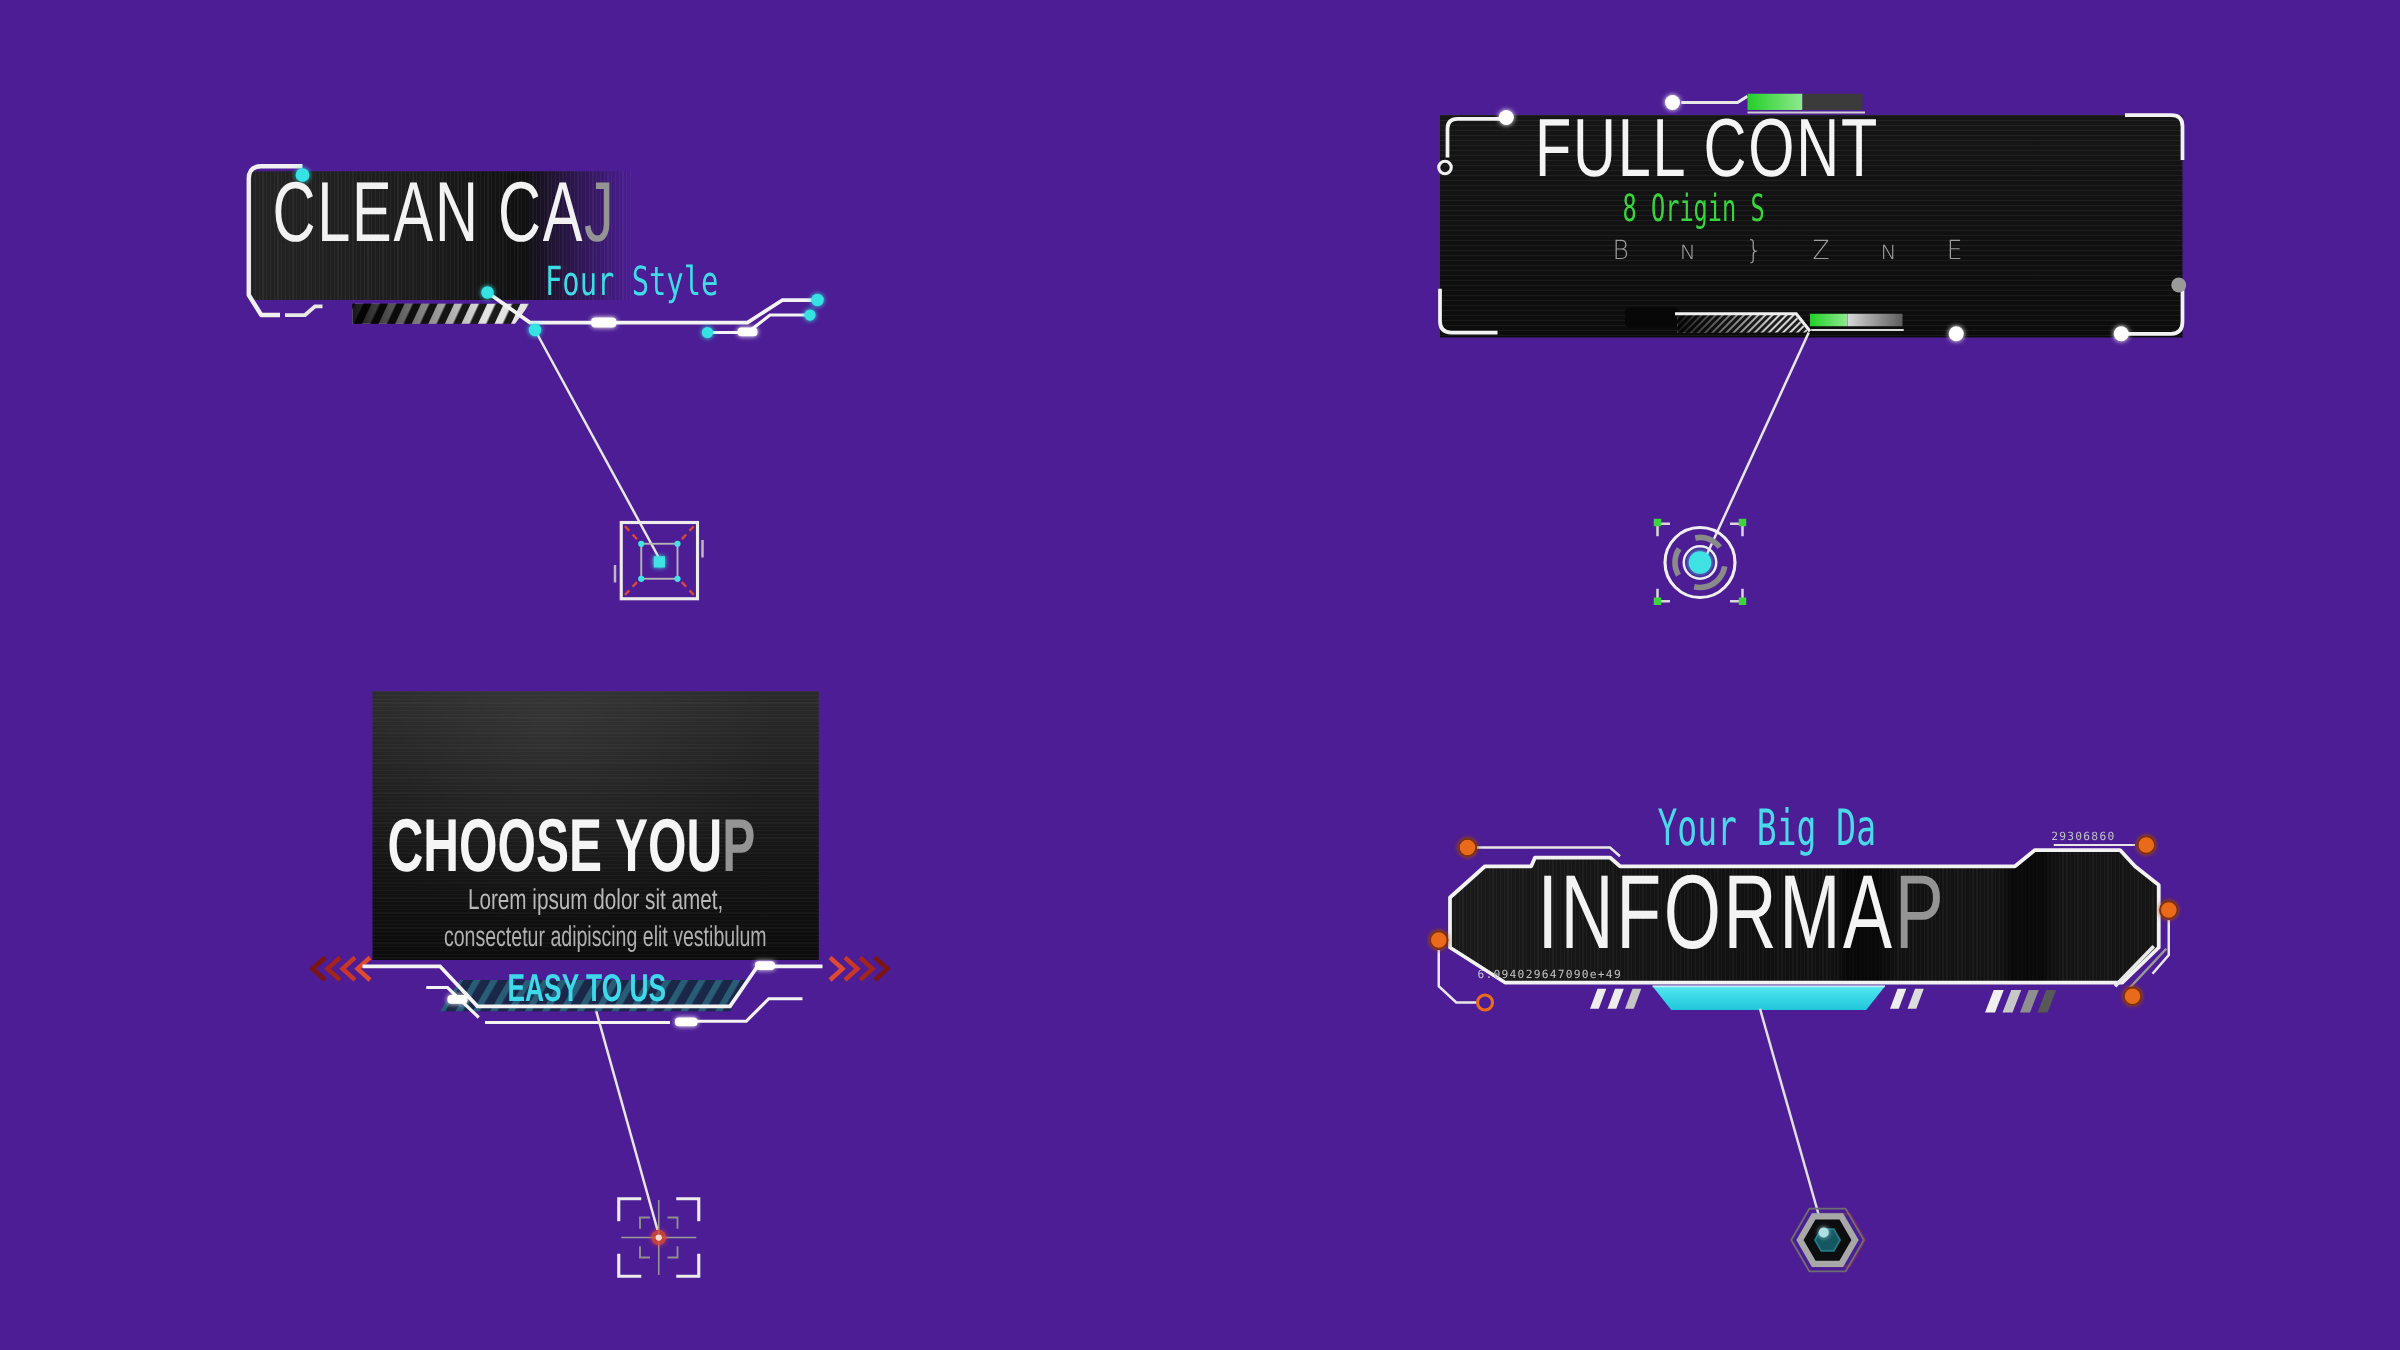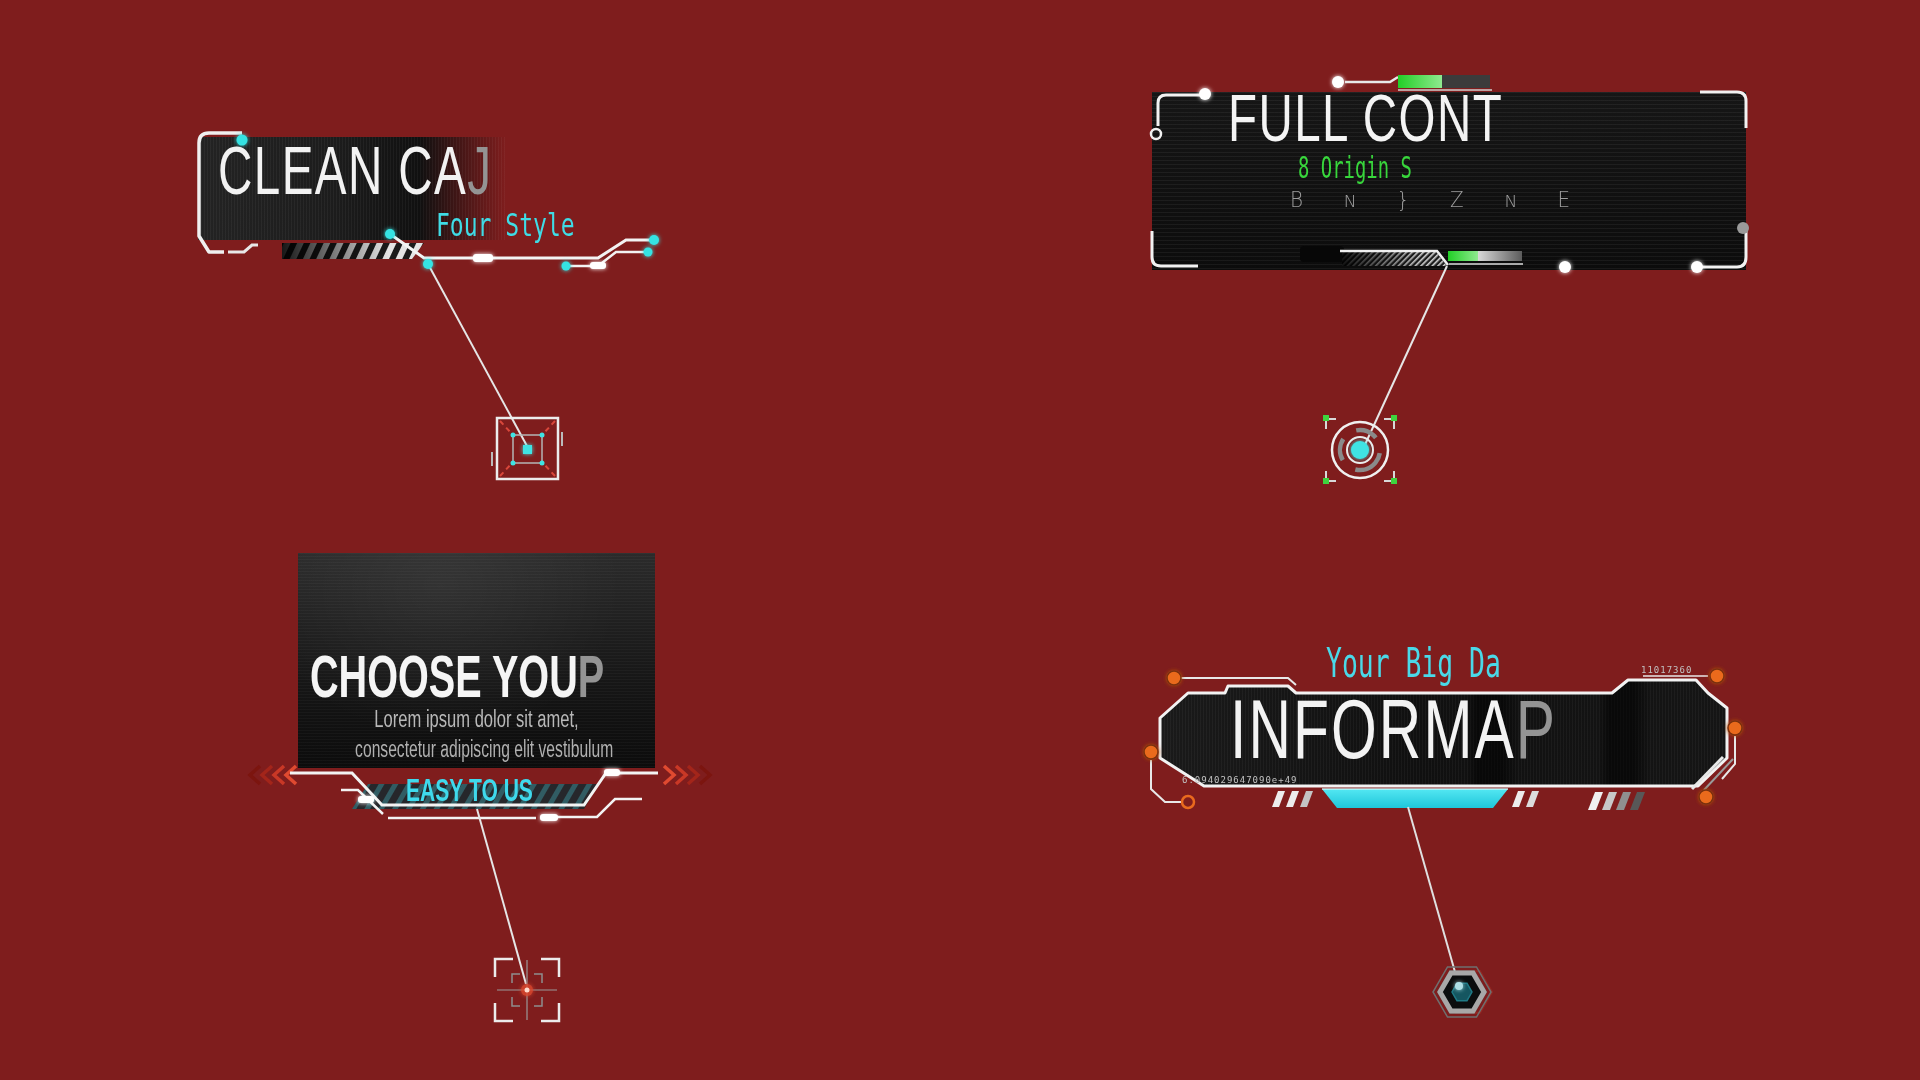--- a/index.html
+++ b/index.html
@@ -1,16 +1,16 @@
 <!DOCTYPE html>
 <html><head>
 <meta charset="utf-8">
 <style>
   html,body{margin:0;padding:0;background:#000;}
-  .stage{position:relative;width:1920px;height:1080px;background:#7f1d1d;overflow:hidden;
+  .stage{position:relative;width:1920px;height:1080px;background:#4c1d95;overflow:hidden;
          font-family:"Liberation Sans",sans-serif;}
   .panel{position:absolute;z-index:1;}
   .deco{position:absolute;left:0;top:0;z-index:2;}
   .t{position:absolute;z-index:3;white-space:nowrap;line-height:1;}
   .dim{color:#949494;}
   
   .panel1{left:198px;top:137px;width:308px;height:103px;
     background:
       repeating-linear-gradient(90deg,rgba(255,255,255,.045) 0 1px,transparent 1px 3px),
       linear-gradient(90deg,#232323 0%,#1c1c1c 45%,#101010 72%,rgba(0,0,0,0) 100%);}
@@ -306,16 +306,16 @@
   <div class="t c2-sub">8 Origin S</div>
   <div class="t c2-scramble">B ɴ } Z ɴ E</div>
 
   <div class="t c3-title"><span>CHOOSE YOU</span><span class="dim">P</span></div>
   <div class="t c3-body1">Lorem ipsum dolor sit amet,</div>
   <div class="t c3-body2">consectetur adipiscing elit vestibulum</div>
   <div class="t c3-tag">EASY TO US</div>
 
   <div class="t c4-kicker">Your Big Da</div>
   <div class="t c4-title"><span>INFORMA</span><span class="dim">P</span></div>
-  <div class="t serial serial-top">11017360</div>
+  <div class="t serial serial-top">29306860</div>
   <div class="t serial serial-bottom">6.094029647090e+49</div>
 
 </div>
 
 </body></html>

